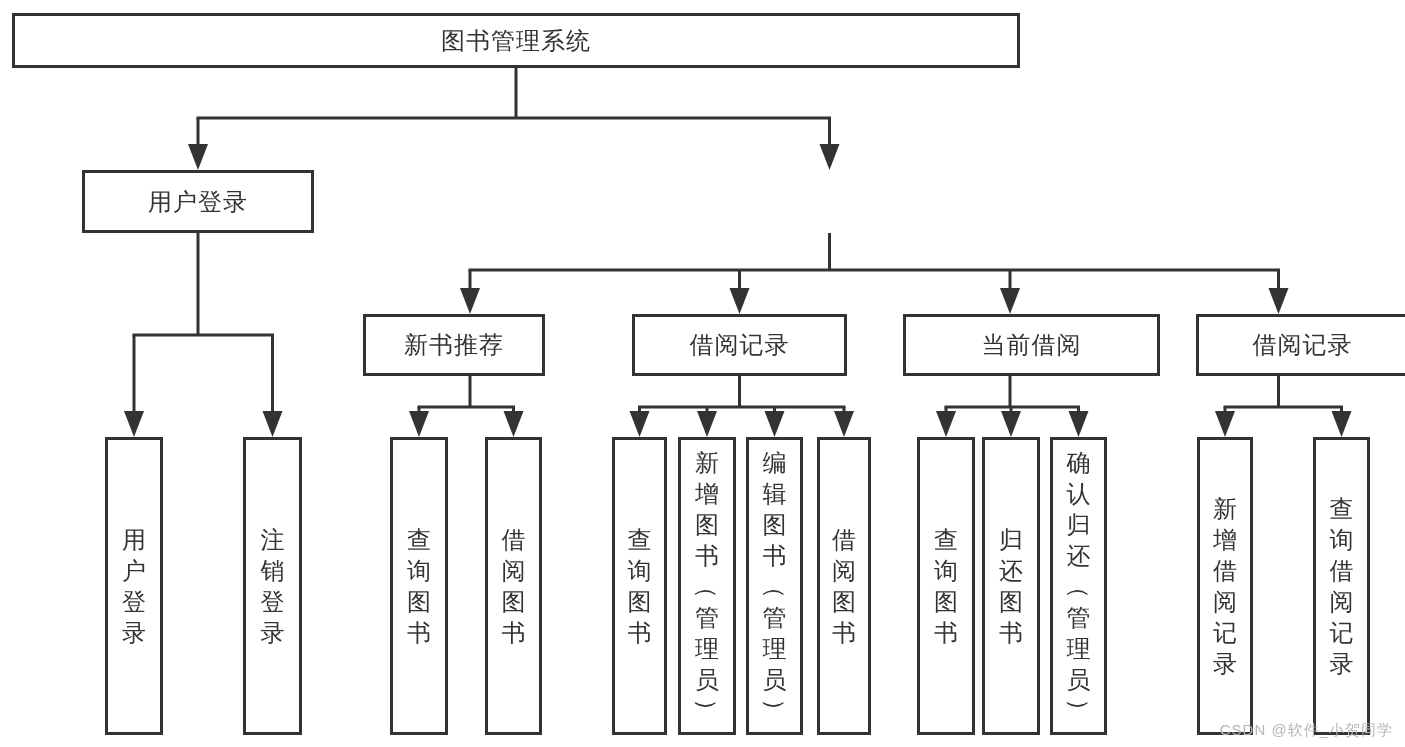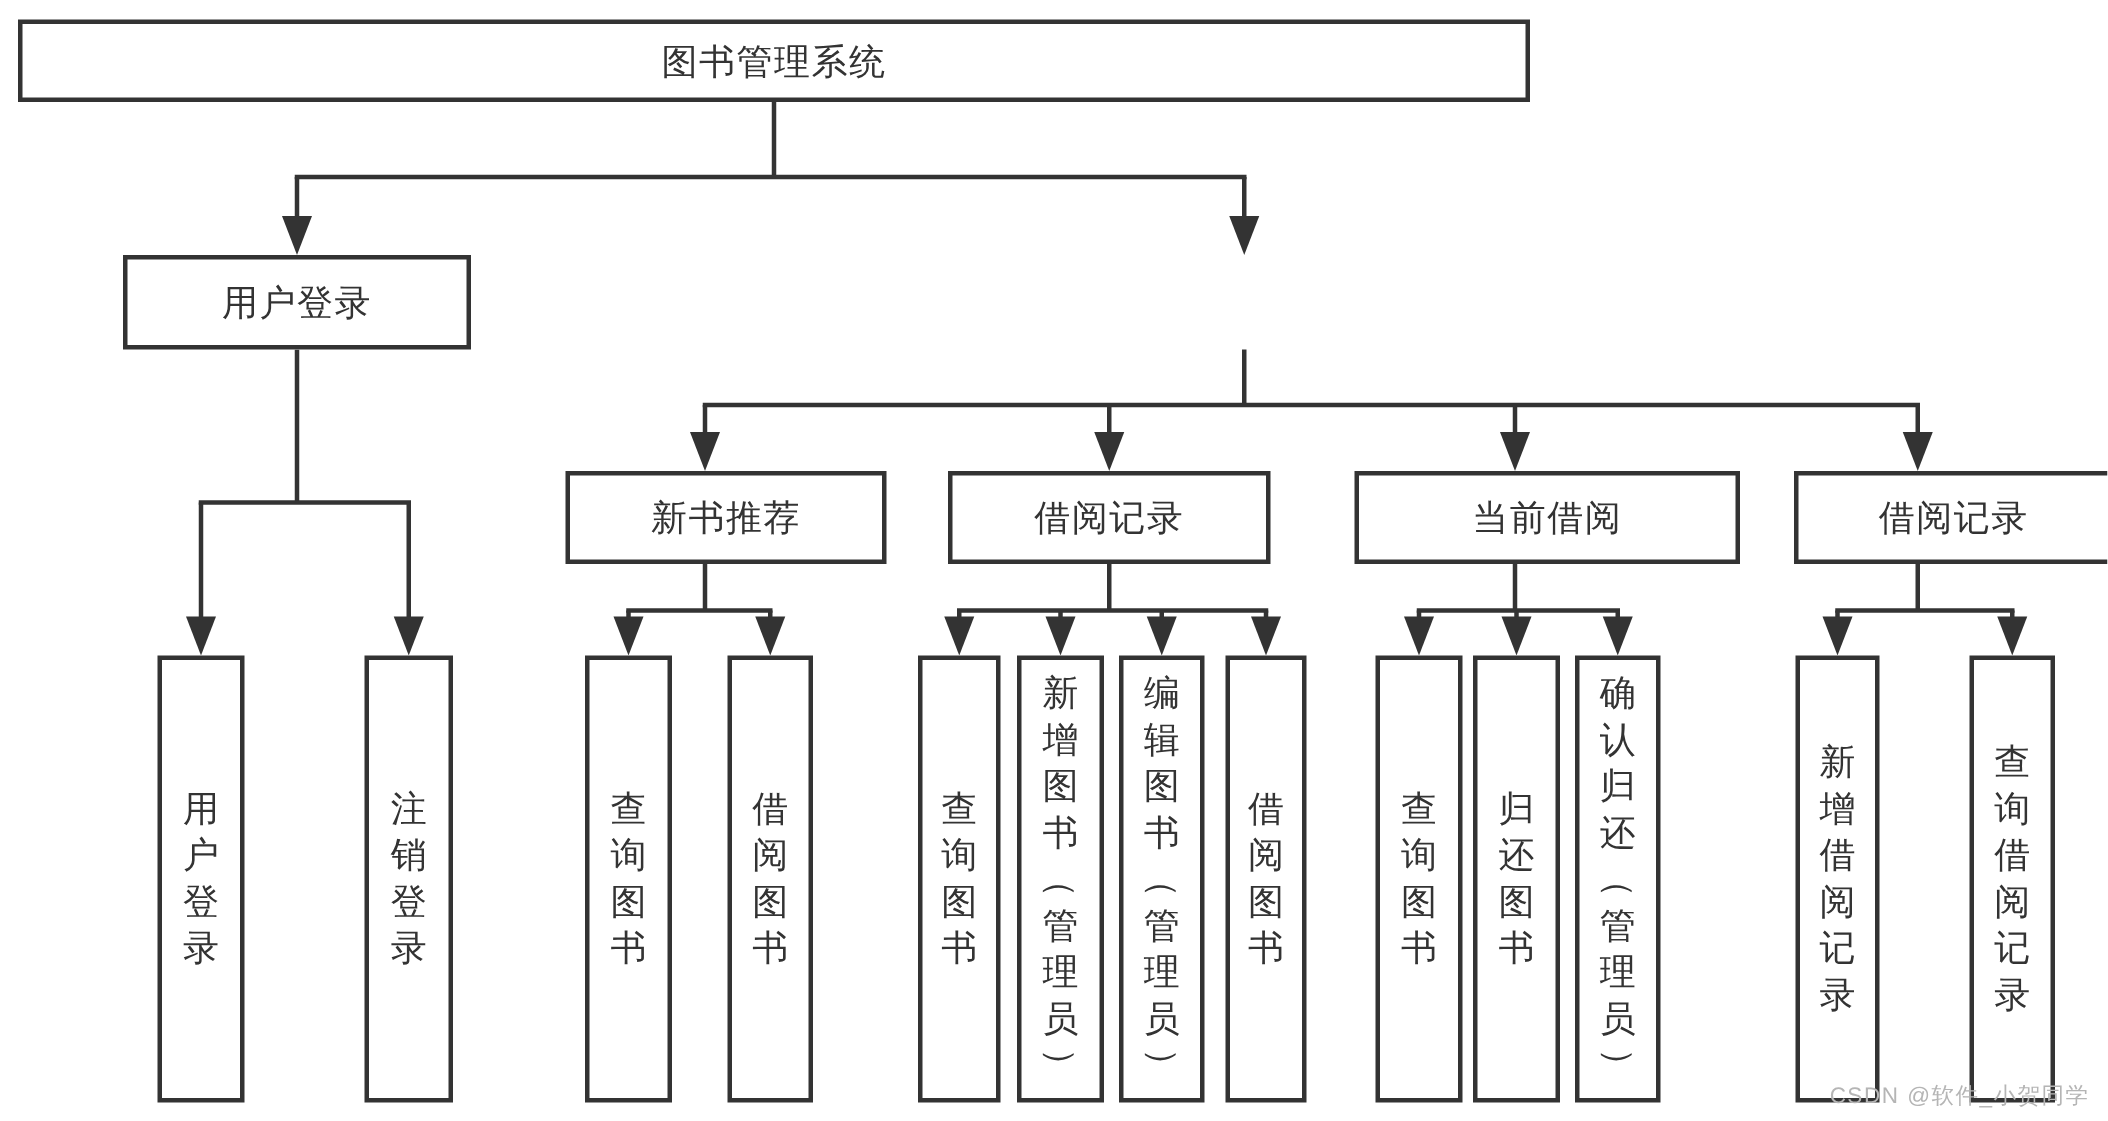--- a/index.html
+++ b/index.html
@@ -86,21 +86,21 @@
     </svg>
 
   <div class="node" style="left:12px;top:13px;width:1008px;height:55px;">
     <span class="hlabel">图书管理系统</span>
   </div>
 
   <div class="node" style="left:82px;top:170px;width:232px;height:63px;">
     <span class="hlabel">用户登录</span>
   </div>
 
-  <div class="node" style="left:363px;top:314px;width:214px;height:62px;margin-left:14px;">
+  <div class="node" style="left:363px;top:314px;width:182px;height:62px;">
     <span class="hlabel">新书推荐</span>
   </div>
   <div class="node" style="left:632px;top:314px;width:215px;height:62px;">
     <span class="hlabel">借阅记录</span>
   </div>
   <div class="node" style="left:903px;top:314px;width:257px;height:62px;">
     <span class="hlabel">当前借阅</span>
   </div>
   <div class="node" style="left:1172px;top:314px;width:213px;height:62px;margin-left:24px;">
     <span class="hlabel">借阅记录</span>

